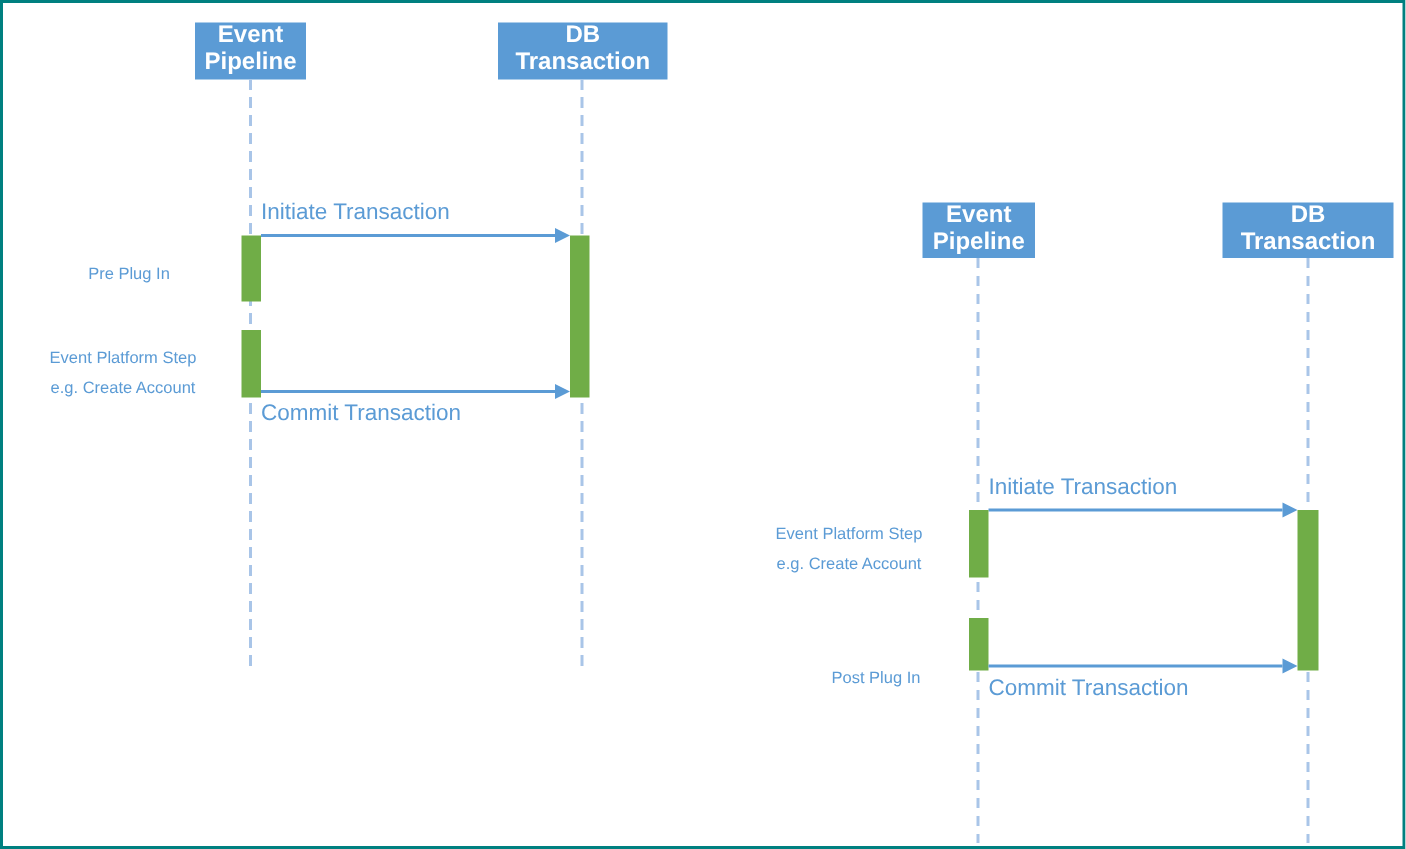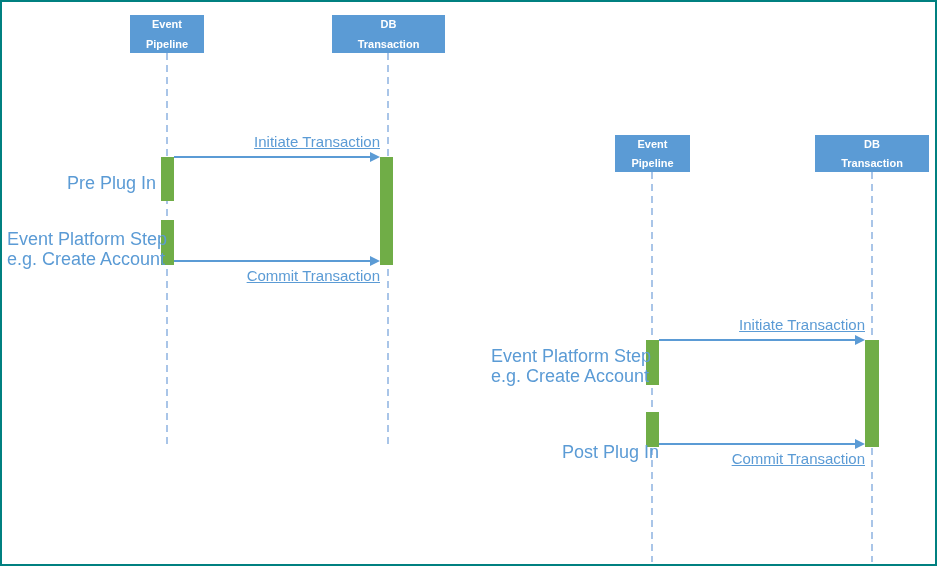--- a/index.html
+++ b/index.html
@@ -19,24 +19,24 @@
     border:2px solid var(--page-border);
     box-sizing:border-box;
     overflow:hidden;
     font-family:"Liberation Sans", sans-serif;
   }
   .actor{
     position:absolute;
     background:var(--actor-fill);
     color:var(--actor-text);
     font-weight:bold;
-    font-size:11px;
+    font-size:16px;
     line-height:18px;
     text-align:center;
-    display:flex;flex-direction:column;justify-content:space-between;
+    display:flex;flex-direction:column;justify-content:flex-start;
   }
   .lifeline{
     position:absolute;
     width:2px;
     background:repeating-linear-gradient(to bottom, var(--lifeline-blue) 0 7px, transparent 7px 12px);
   }
   .bar{
     position:absolute;
     background:var(--activation-green);
   }
@@ -49,30 +49,29 @@
     position:absolute;
     width:0;height:0;
     border-top:5px solid transparent;
     border-bottom:5px solid transparent;
     border-left:10px solid var(--message-blue);
   }
   .msg-label{
     position:absolute;
     color:var(--message-blue);
     font-size:15px;
-    text-align:right;
+    text-align:left;
     white-space:nowrap;
-    text-decoration:underline;
   }
   .step-label{
     position:absolute;
     color:var(--message-blue);
-    font-size:18px;
+    font-size:11px;
     line-height:20px;
-    text-align:right;
+    text-align:center;
     white-space:nowrap;
   }
 </style>
 </head>
 <body>
 
 <div id="canvas">
 
   <div>
 

